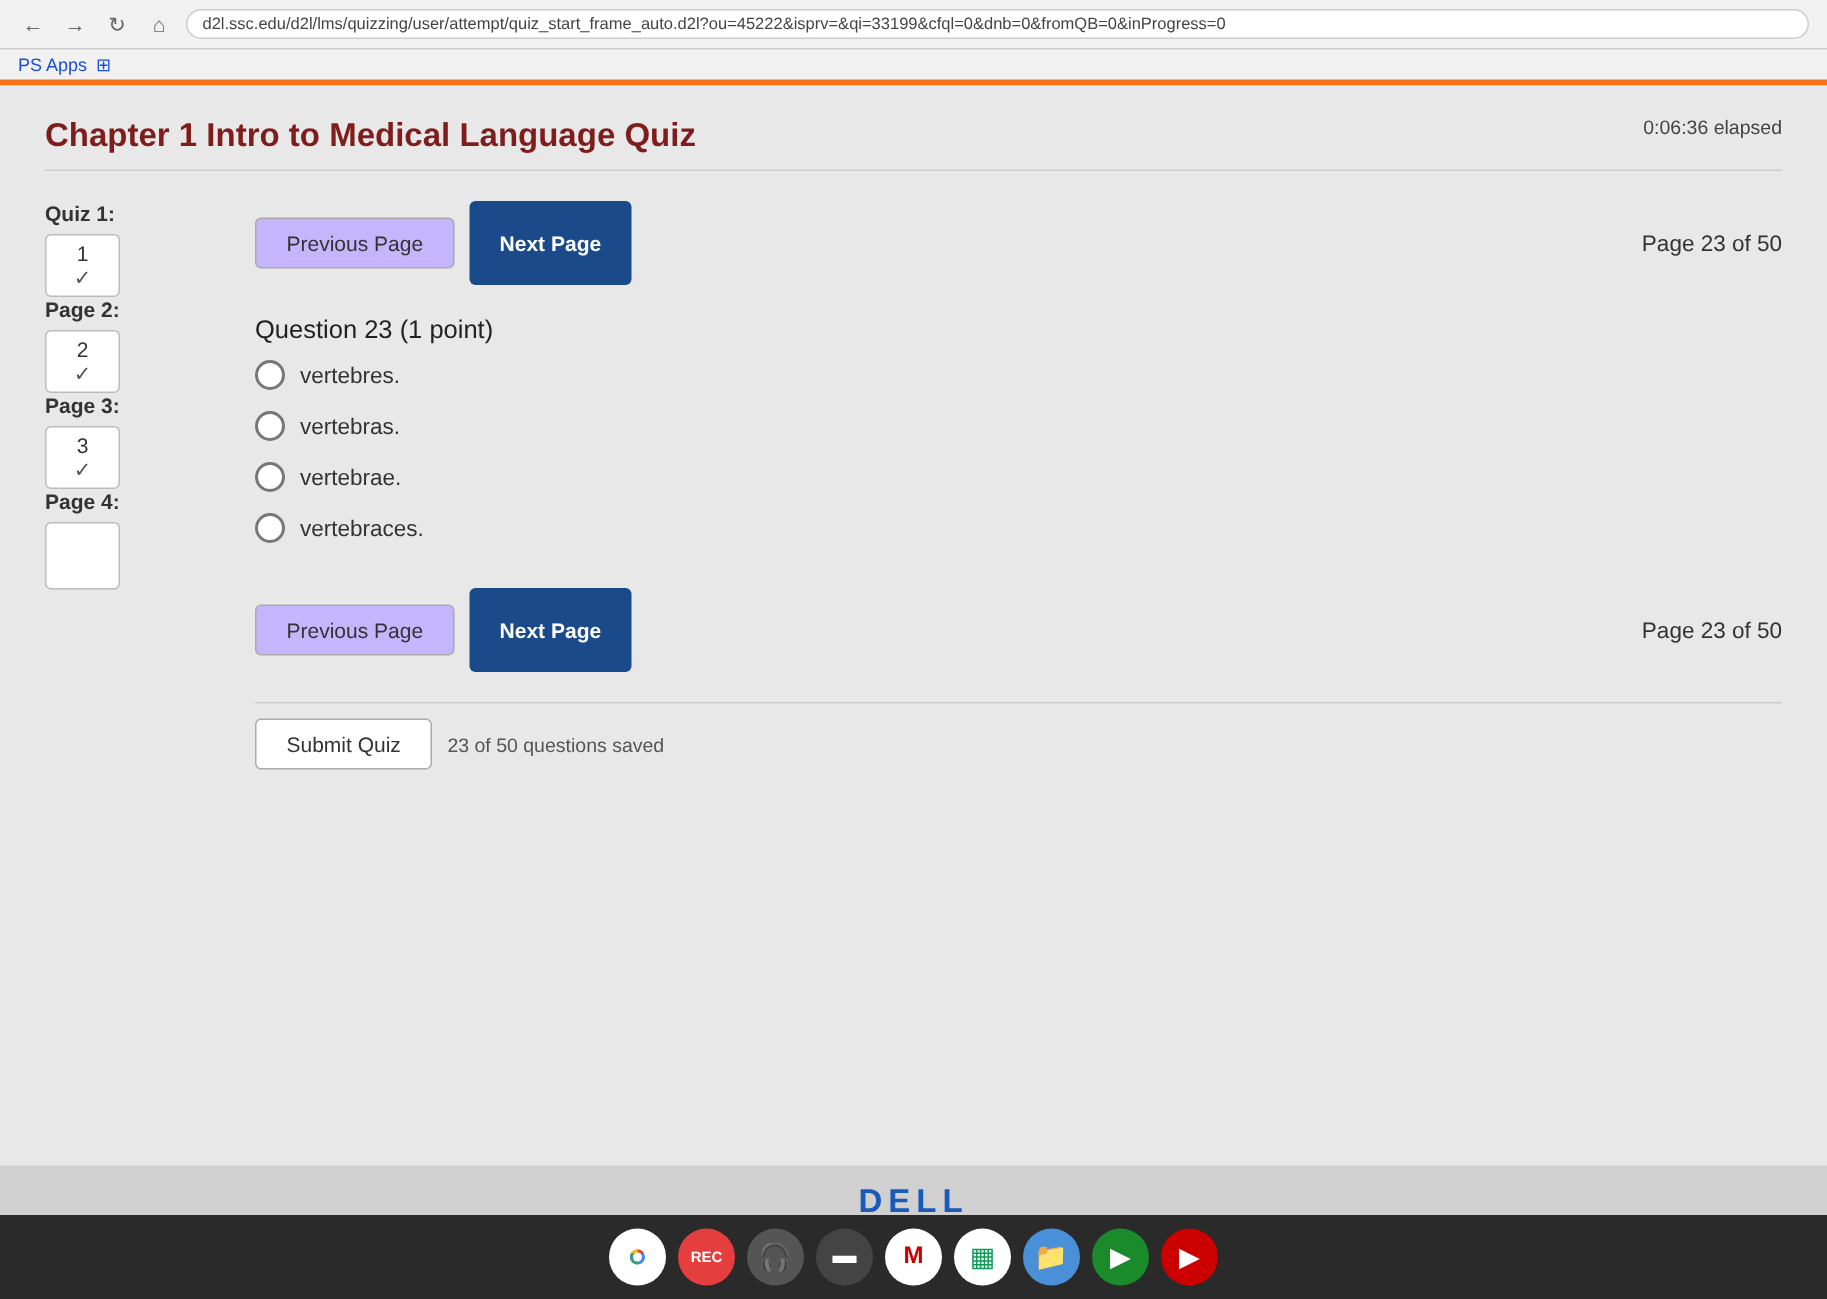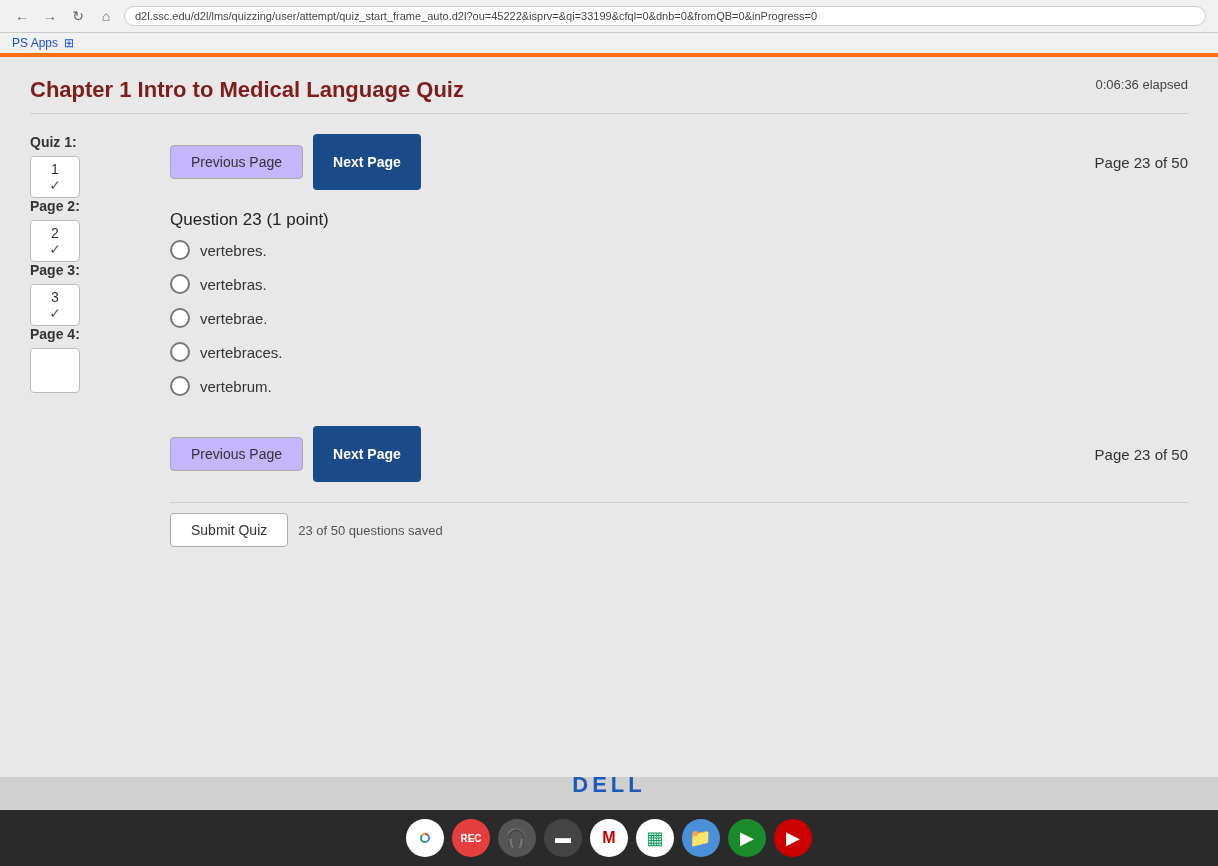--- a/index.html
+++ b/index.html
@@ -273,21 +273,21 @@
     .taskbar-icon.headset { background: #555; color: white; }
     .taskbar-icon.monitor { background: #444; color: white; }
     .taskbar-icon.gmail { background: white; }
     .taskbar-icon.sheets { background: white; }
     .taskbar-icon.files { background: #4a90d9; color: white; }
     .taskbar-icon.play { background: #1a8a2a; color: white; }
     .taskbar-icon.youtube { background: #cc0000; color: white; }
 
     .dell-label {
       position: fixed;
-      bottom: 68px;
+      bottom: 52px;
       left: 50%;
       transform: translateX(-50%);
       font-size: 22px;
       font-weight: bold;
       color: #1a5ab8;
       letter-spacing: 4px;
     }
 
     
     .taskbar-right {
@@ -389,24 +389,20 @@
           <div class="radio-circle"></div>
           <span>vertebras.</span>
         </li>
         <li class="option-item">
           <div class="radio-circle"></div>
           <span>vertebrae.</span>
         </li>
         <li class="option-item">
           <div class="radio-circle"></div>
           <span>vertebraces.</span>
-        </li>
-        <li class="option-item">
-          <div class="radio-circle"></div>
-          <span>vertebrum.</span>
         </li>
       </ul>
 
       <div class="bottom-nav-row">
         <button class="btn-prev">Previous Page</button>
         <button class="btn-next">Next Page</button>
         <span class="page-counter">Page 23 of 50</span>
       </div>
 
       <div class="submit-row">

